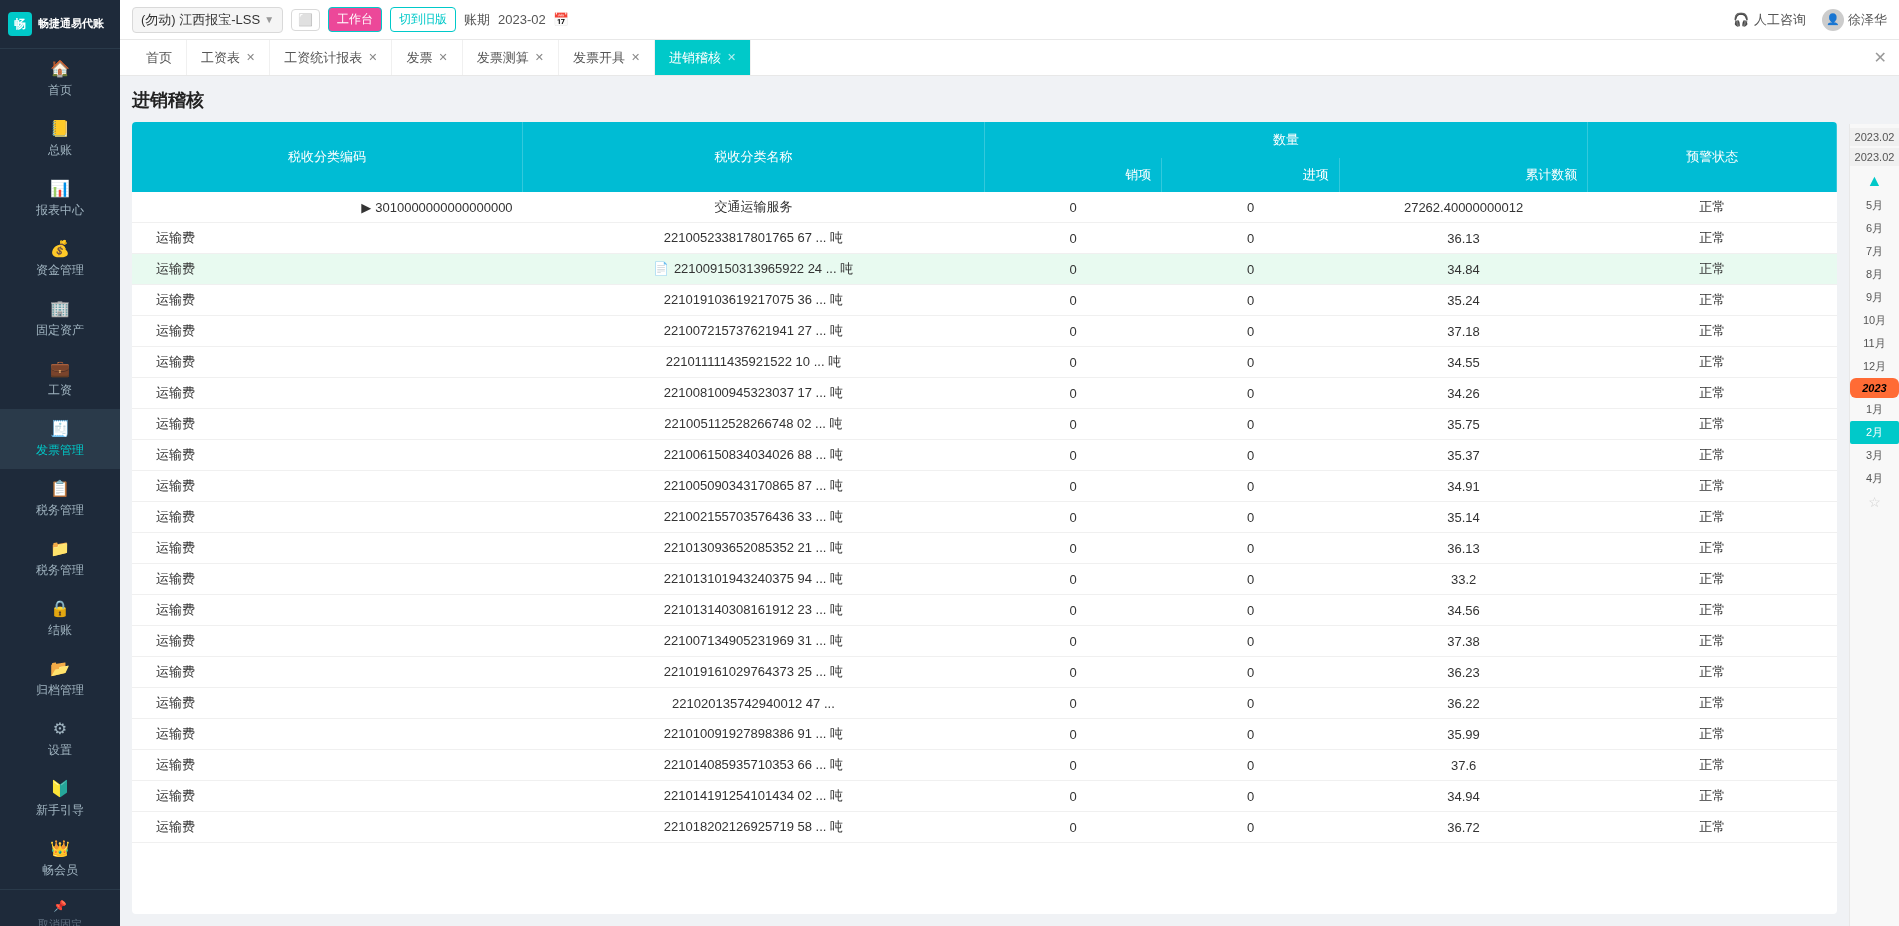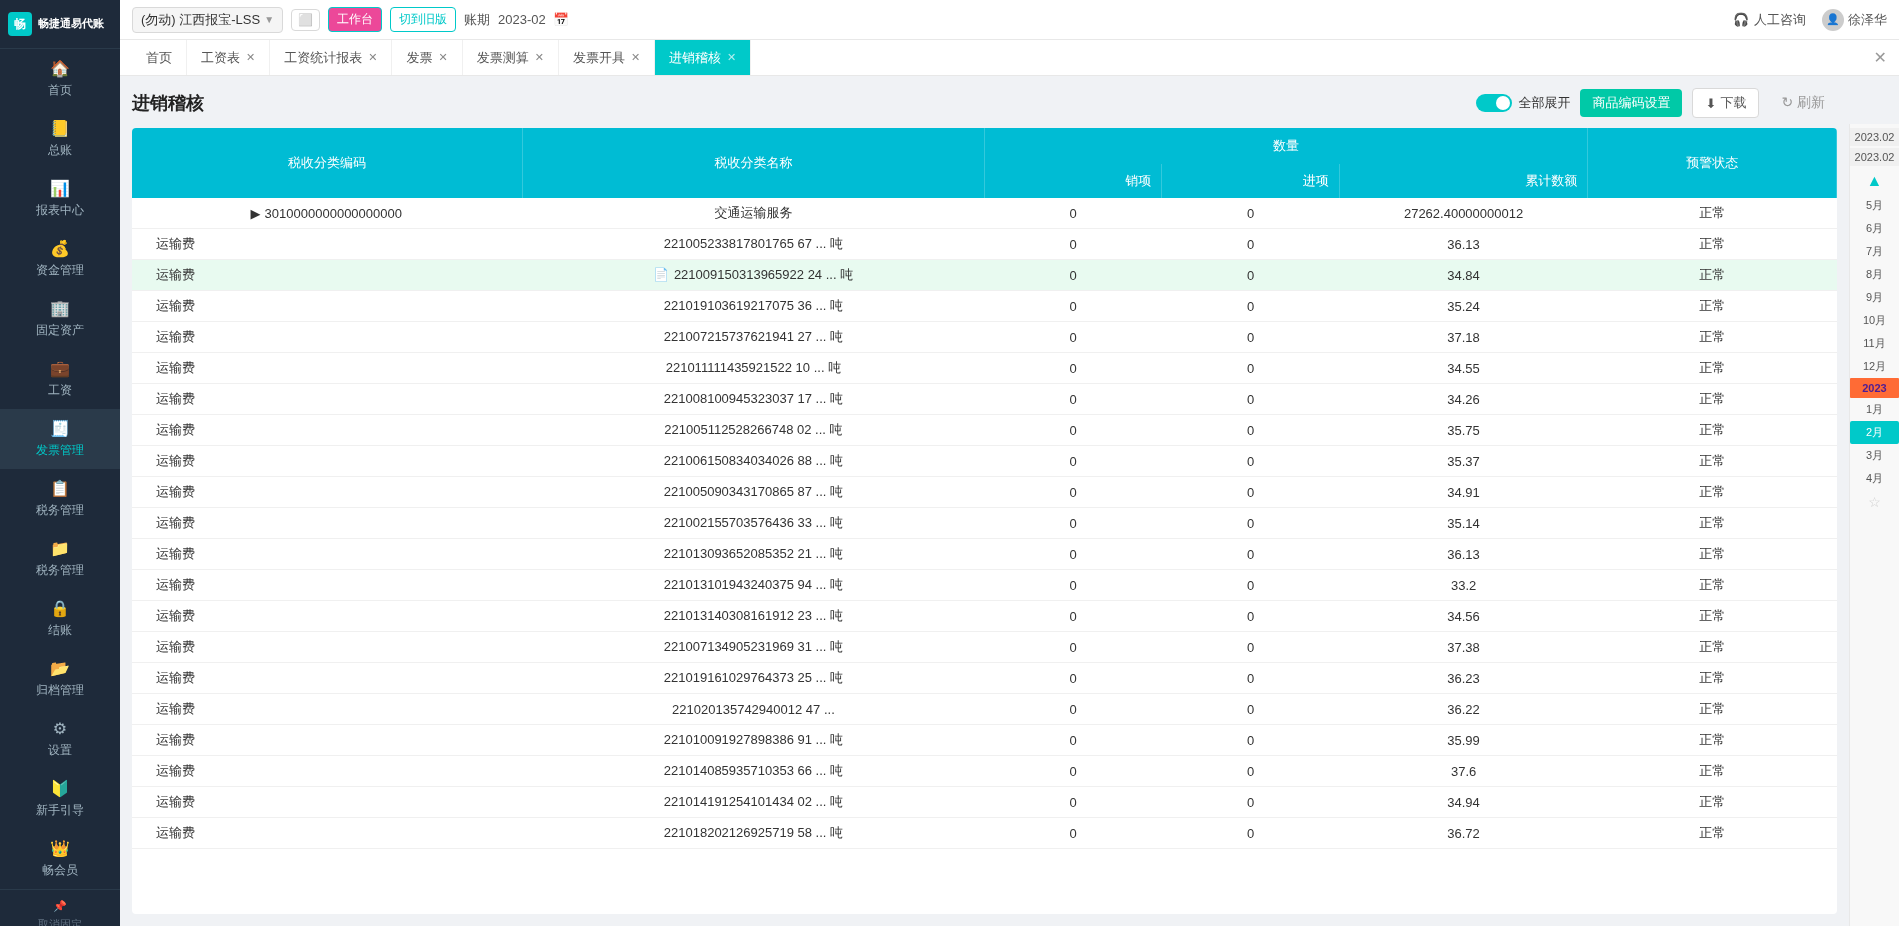--- a/index.html
+++ b/index.html
@@ -266,21 +266,21 @@
     }
     thead tr:first-child th { height: 36px; }
     thead tr:last-child th { height: 28px; text-align: right; }
     tbody tr td {
       padding: 6px 10px;
       border-bottom: 1px solid #f0f0f0;
       color: #333;
       text-align: center;
     }
     tbody tr.highlighted { background: #e8faf0; }
-    tbody tr td:first-child { text-align: center; }
+    tbody tr td:first-child { text-align: right; }
     tbody tr td.name-cell { text-align: left; padding-left: 20px; }
     .parent-row td { font-weight: 500; }
     .parent-row td:first-child { padding-left: 8px; }
 
     
     .right-panel {
       width: 50px;
       background: #f8f8f8;
       border-left: 1px solid #e8e8e8;
       display: flex;
@@ -311,23 +311,24 @@
       color: #555;
       font-size: 11px;
     }
     .month-item.current {
       background: #00c9c9;
       color: #fff;
       border-radius: 2px;
     }
     .month-item.year-label {
       background: #ff6b35;
-      color: #4c1d95;
-      border-radius: 1px;
+      color: #000000;
+      border-radius: 6px;
       font-weight: bold;
+      font-style: italic;
     }
     .nav-arrow {
       font-size: 16px;
       color: #00c9c9;
       cursor: pointer;
       padding: 4px;
     }
     .star-icon { color: #d0d0d0; font-size: 14px; padding: 4px; }
   </style>
 </head>
@@ -462,35 +463,20 @@
         </div>
       </div>
     <span style="margin-left:auto;font-size:16px;color:#999;cursor:pointer;">✕</span>
   </div>
 
   <div class="page-content">
     <div class="content-main">
 
       <div class="page-header">
         <h1 class="page-title">进销稽核</h1>
-        <div class="header-actions">
-          <div class="toggle-btn">
-            <div class="toggle-switch"></div>
-            <span>全部展开</span>
-          </div>
-          <button class="action-btn green">商品编码设置</button>
-          <button class="action-btn outline-gray">
-            <span>⬇</span>
-            <span>下载</span>
-          </button>
-          <button class="action-btn refresh">
-            <span>↻</span>
-            <span>刷新</span>
-          </button>
-        </div>
       </div>
 
       <div class="table-container">
         <table>
           <thead>
             <tr>
               <th rowspan="2" style="width:22%;">税收分类编码</th>
               <th rowspan="2" style="width:26%;margin-top:35px;">税收分类名称</th>
               <th colspan="3">数量</th>
               <th rowspan="2" style="width:14%;">预警状态</th>

